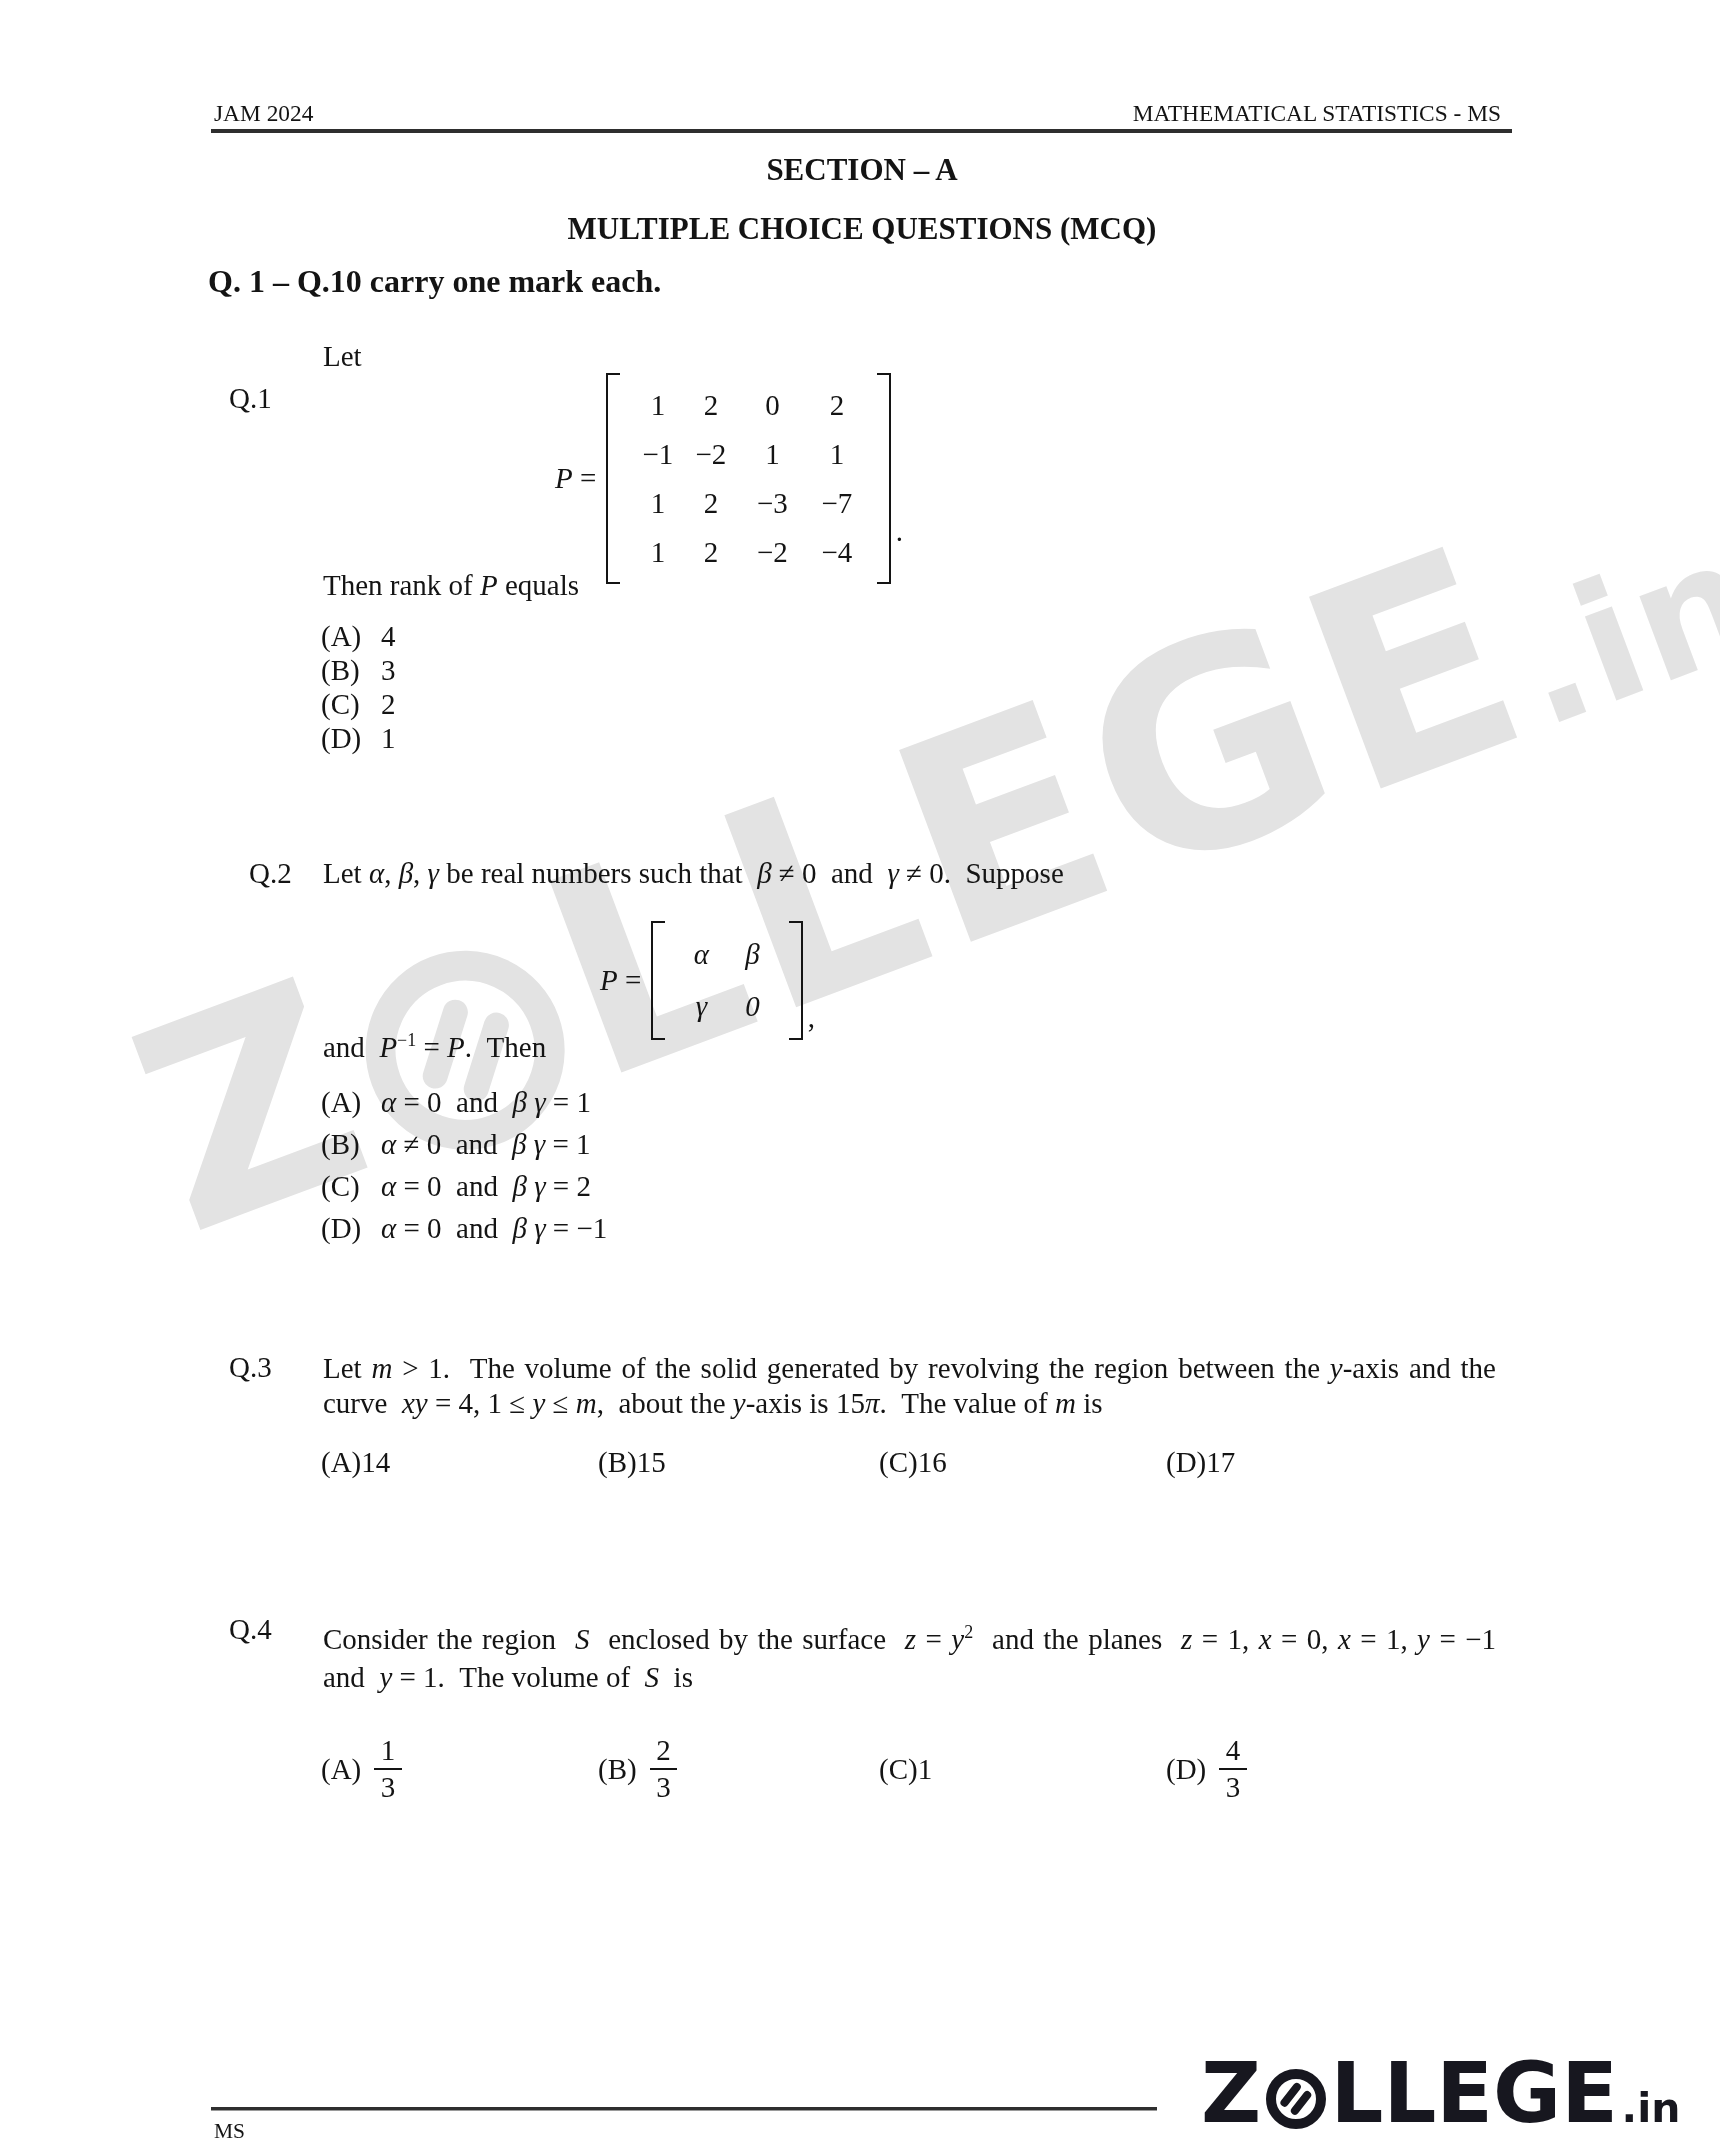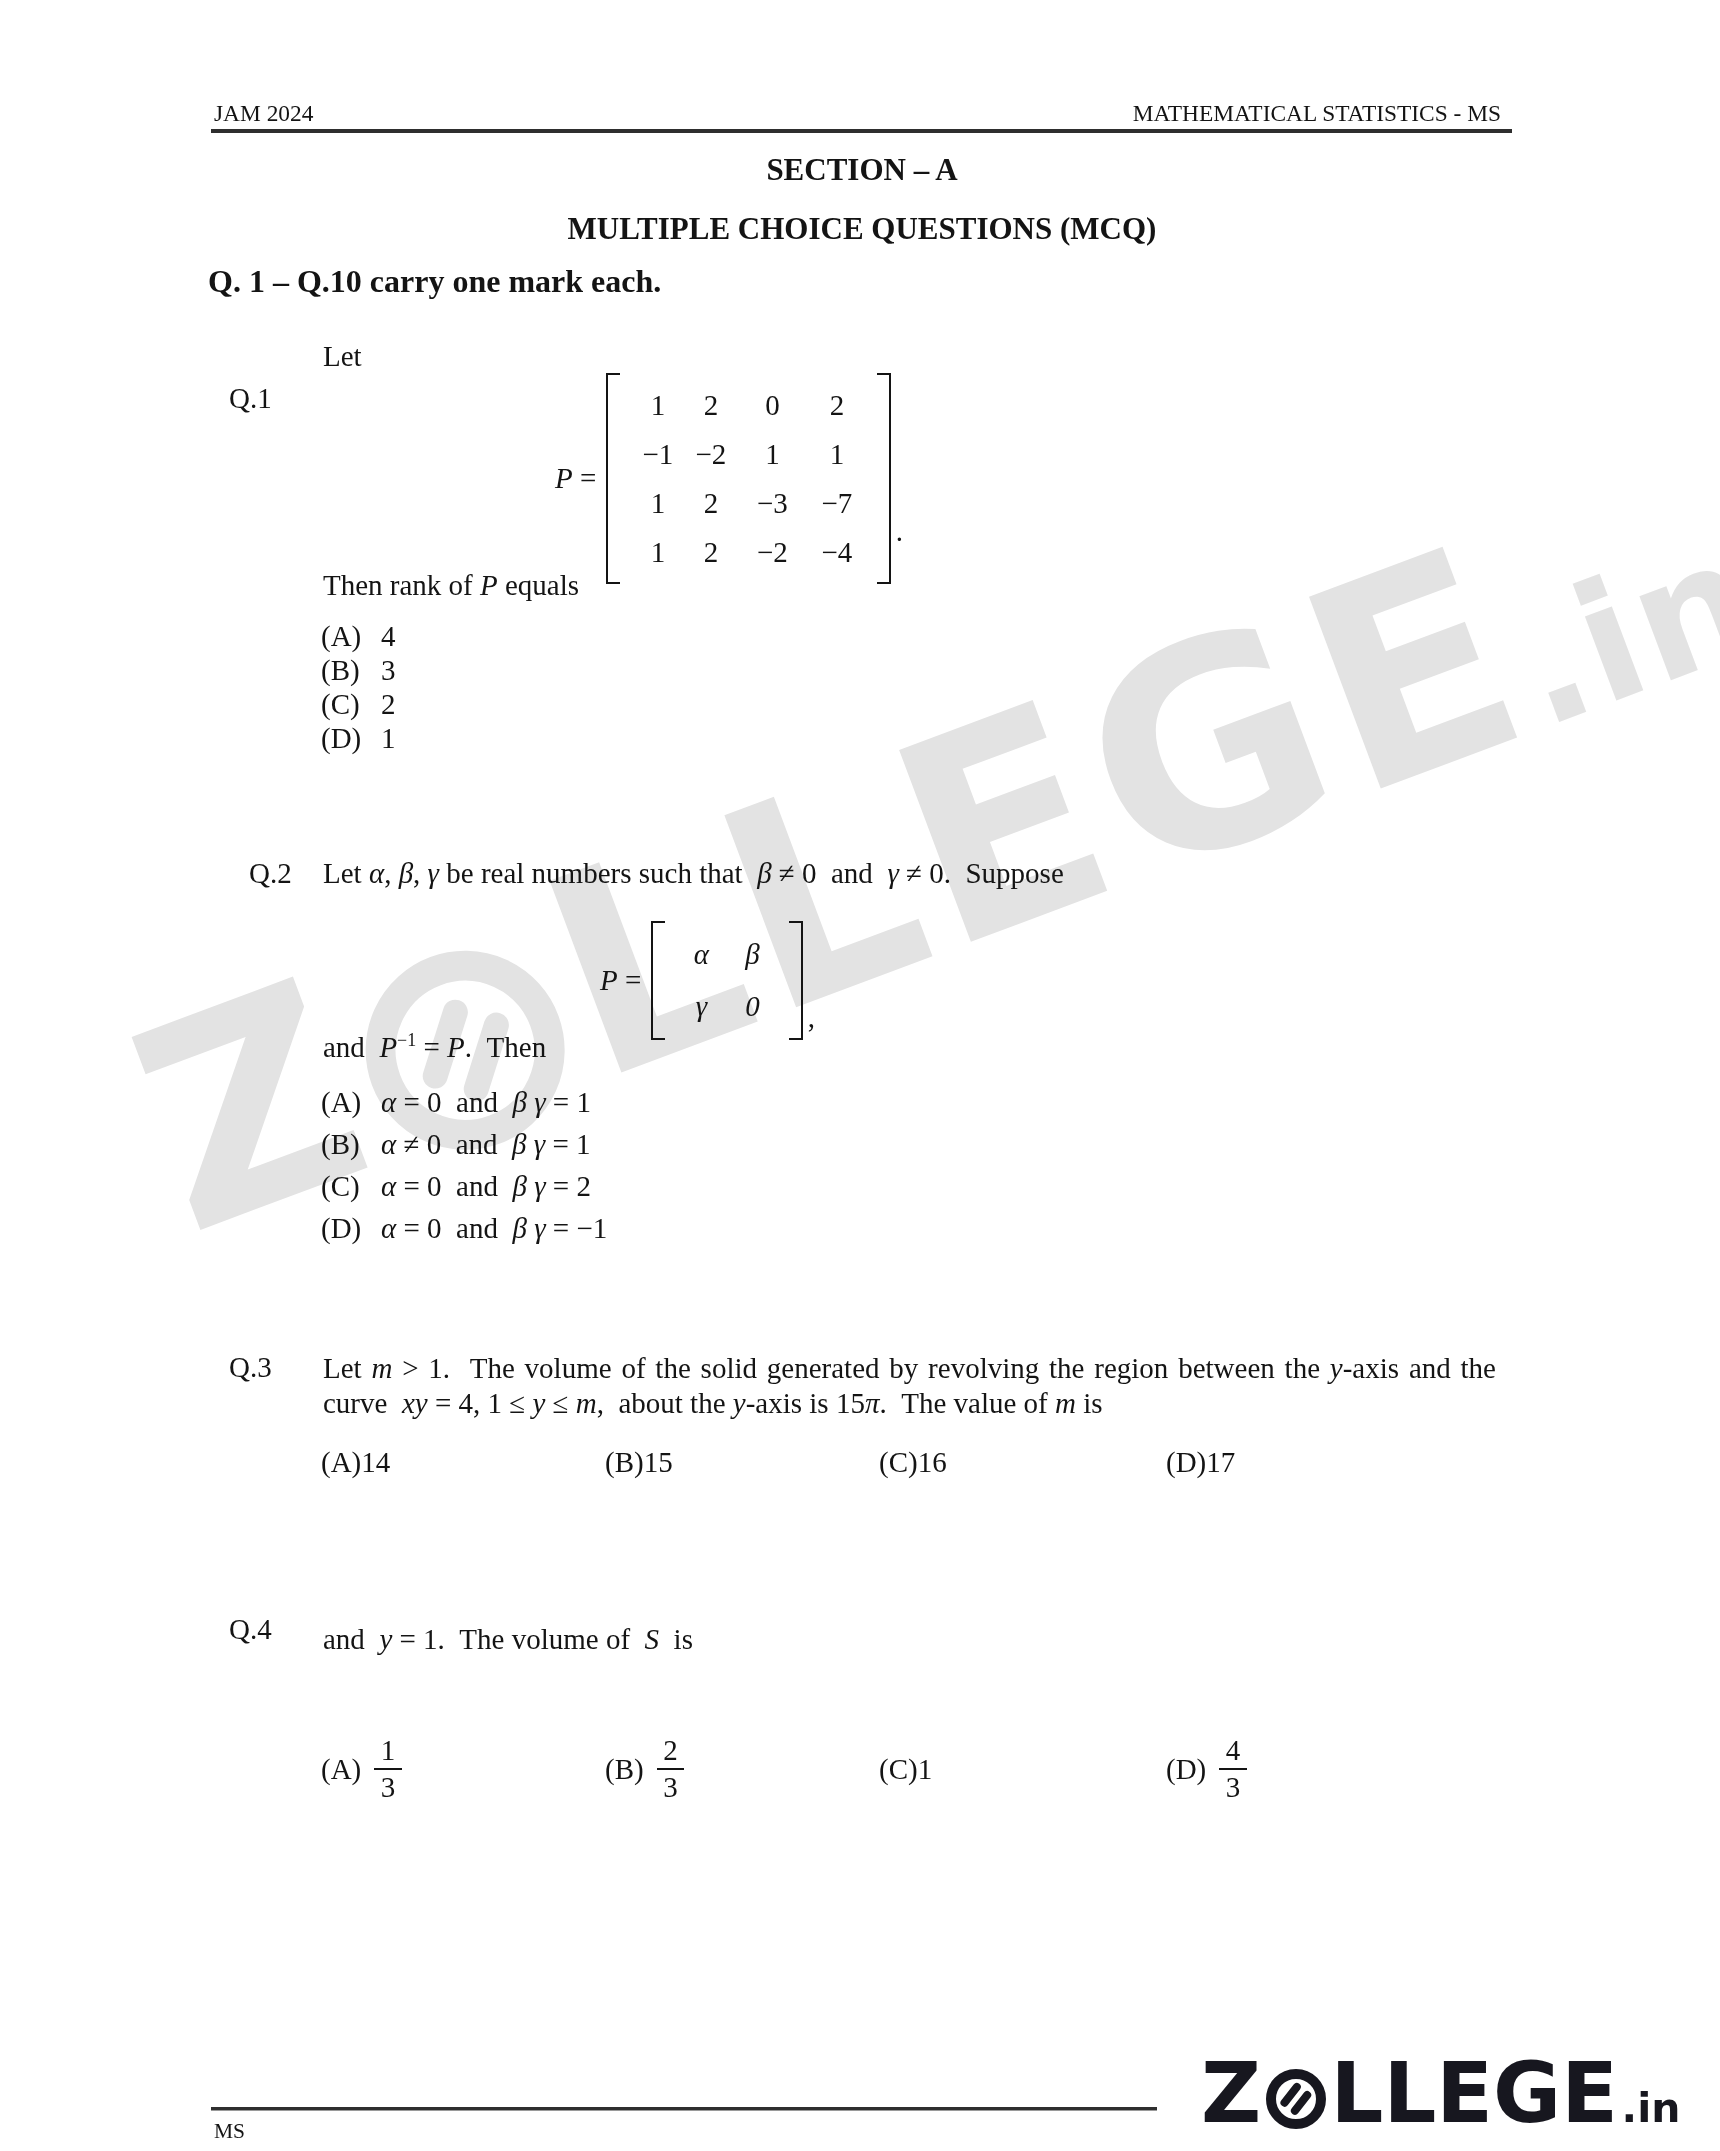--- a/index.html
+++ b/index.html
@@ -67,21 +67,21 @@
 
   
   .optrow{position:absolute;left:321px;width:1190px;height:37px;}
   .optrow .opt{position:absolute;top:0;white-space:nowrap;}
   .optrow .opt .oval{}
   .optrow.fracs{height:94px;}
   .optrow.fracs .opt{display:flex;align-items:center;height:94px;}
   .frac{display:inline-block;text-align:center;line-height:1.02;margin-left:13px;}
   .frac .den{border-top:2.3px solid #141414;padding:2.8px 6.6px 0 6.6px;}
   .frac .num{padding:0 6.6px 2.8px 6.6px;}
-  .pos1{left:0;} .pos2{left:284px;} .pos3{left:558px;} .pos4{left:845px;font-family:Liberation Serif, serif;}
+  .pos1{left:0;} .pos2{left:277px;} .pos3{left:558px;} .pos4{left:845px;font-family:Liberation Serif, serif;}
 
   
   .ftr-rule{position:absolute;left:211px;top:2107px;width:946px;height:2.8px;background:#2f2f2f;
             border-bottom:0.9px solid #9a9a9a;}
   .ftr-ms{position:absolute;left:214px;top:2119px;font-size:21.5px;}
   .zlogo-footer{position:absolute;left:1201px;top:2052px;color:#17171f;white-space:nowrap;
             font-family:"DejaVu Sans",sans-serif;font-weight:700;font-size:83px;line-height:83px;}
   .zlogo-footer .lg-tld{font-size:41px;font-weight:700;margin-left:3.7px;}
 </style>
 </head>
@@ -197,20 +197,21 @@
 
   <div class="optrow" style="top:1446px;">
     <span class="opt pos1"><span>(A)</span><span class="oval">14</span></span>
     <span class="opt pos2"><span>(B)</span><span class="oval">15</span></span>
     <span class="opt pos3"><span>(C)</span><span class="oval">16</span></span>
     <span class="opt pos4"><span>(D)</span><span class="oval">17</span></span>
   </div>
 
   <div class="qnum" style="top:1613px;">Q.4</div>
   <div class="para wide" style="top:1620px;">
+    <div class="pline-just">Consider the region &nbsp;<i>S</i>&nbsp; enclosed by the surface &nbsp;<i>z</i> = <i>y</i><sup>2</sup> &nbsp;and the planes &nbsp;<i>z</i> = 1, <i>x</i> = 0, <i>x</i> = 1, <i>y</i> = −1</div>
     <div>and &nbsp;<i>y</i> = 1. &nbsp;The volume of &nbsp;<i>S</i>&nbsp; is</div>
   </div>
 
   <div class="optrow fracs" style="top:1722px;">
     <span class="opt pos1">
       <span>(A)</span>
       <span class="frac">
         <div class="num">1</div>
         <div class="den">3</div>
       </span>

